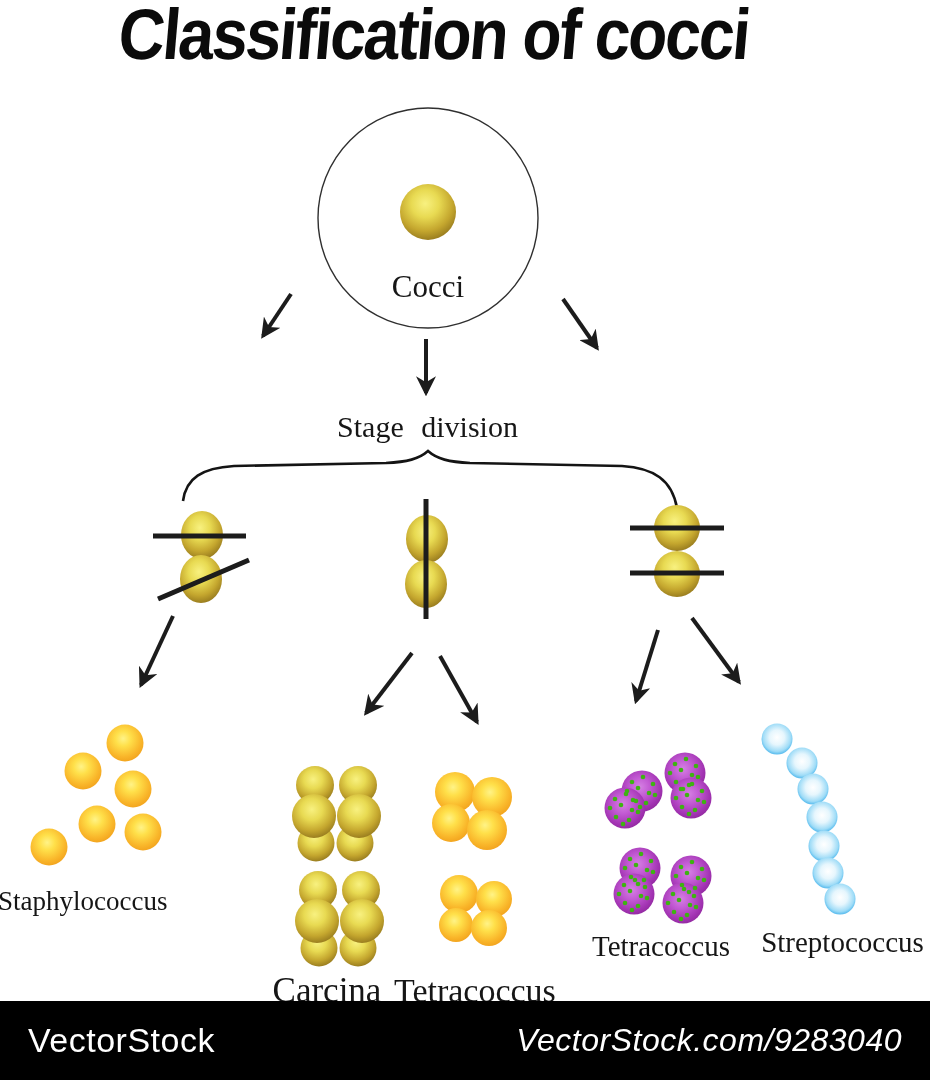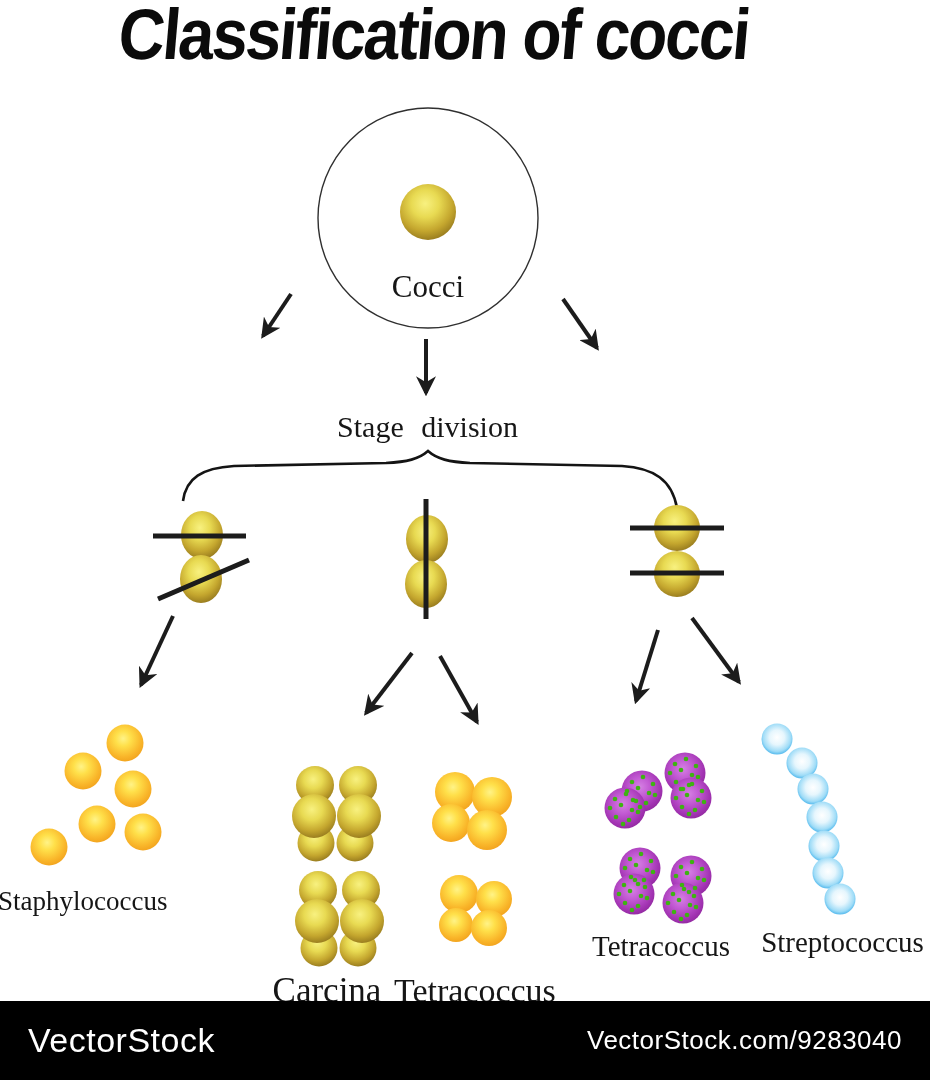--- a/index.html
+++ b/index.html
@@ -27,21 +27,21 @@
   .lbl-tetra   { left:394px; top:973px; width:158px; font-size:34px;text-align:center; }
   .lbl-diplo   { left:578px; top:931px; width:166px; font-size:29px; }
   .lbl-strep   { left:750px; top:927px; width:185px; font-size:29px; }
   .footer-bar {
     position:absolute; left:0; top:1001px; width:930px; height:79px;
     background:#000000; display:flex; align-items:center;
     justify-content:space-between; padding:0 28px; box-sizing:border-box;
     font-family:"Liberation Sans", sans-serif; color:#ffffff;
   }
   .footer-brand { font-size:34px; letter-spacing:0.5px; }
-  .footer-ref   { font-size:26px; letter-spacing:0.5px; }
+  .footer-ref   { font-size:32px; letter-spacing:0.5px;font-style:italic; }
 </style>
 </head>
 <body>
 
 <div class="canvas">
 
   <div class="title">Classification of cocci</div>
 
   <svg class="diagram-svg" width="930" height="1080" viewBox="0 0 930 1080">
     <defs>

